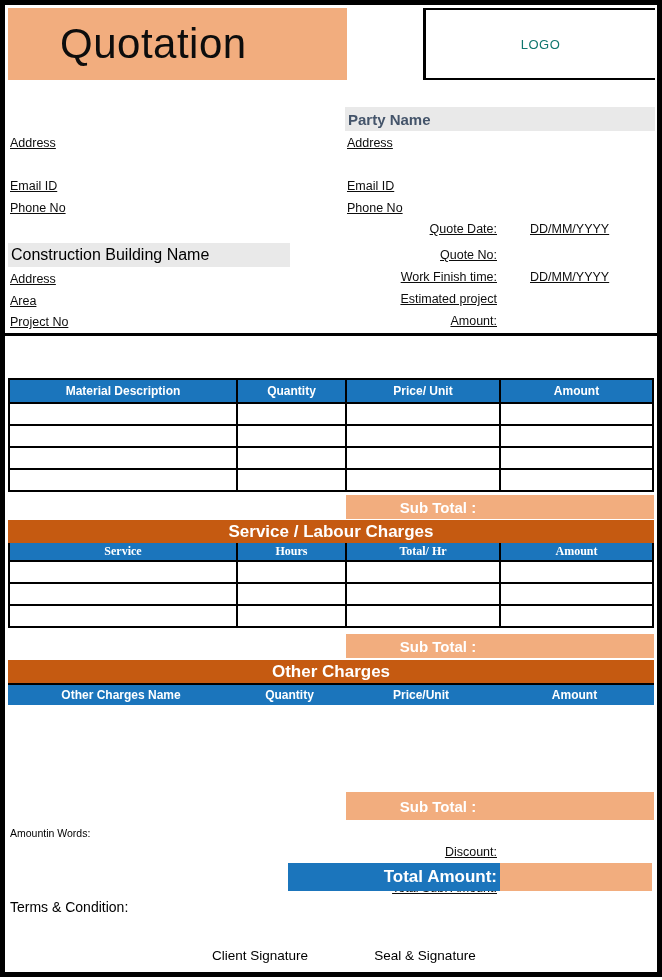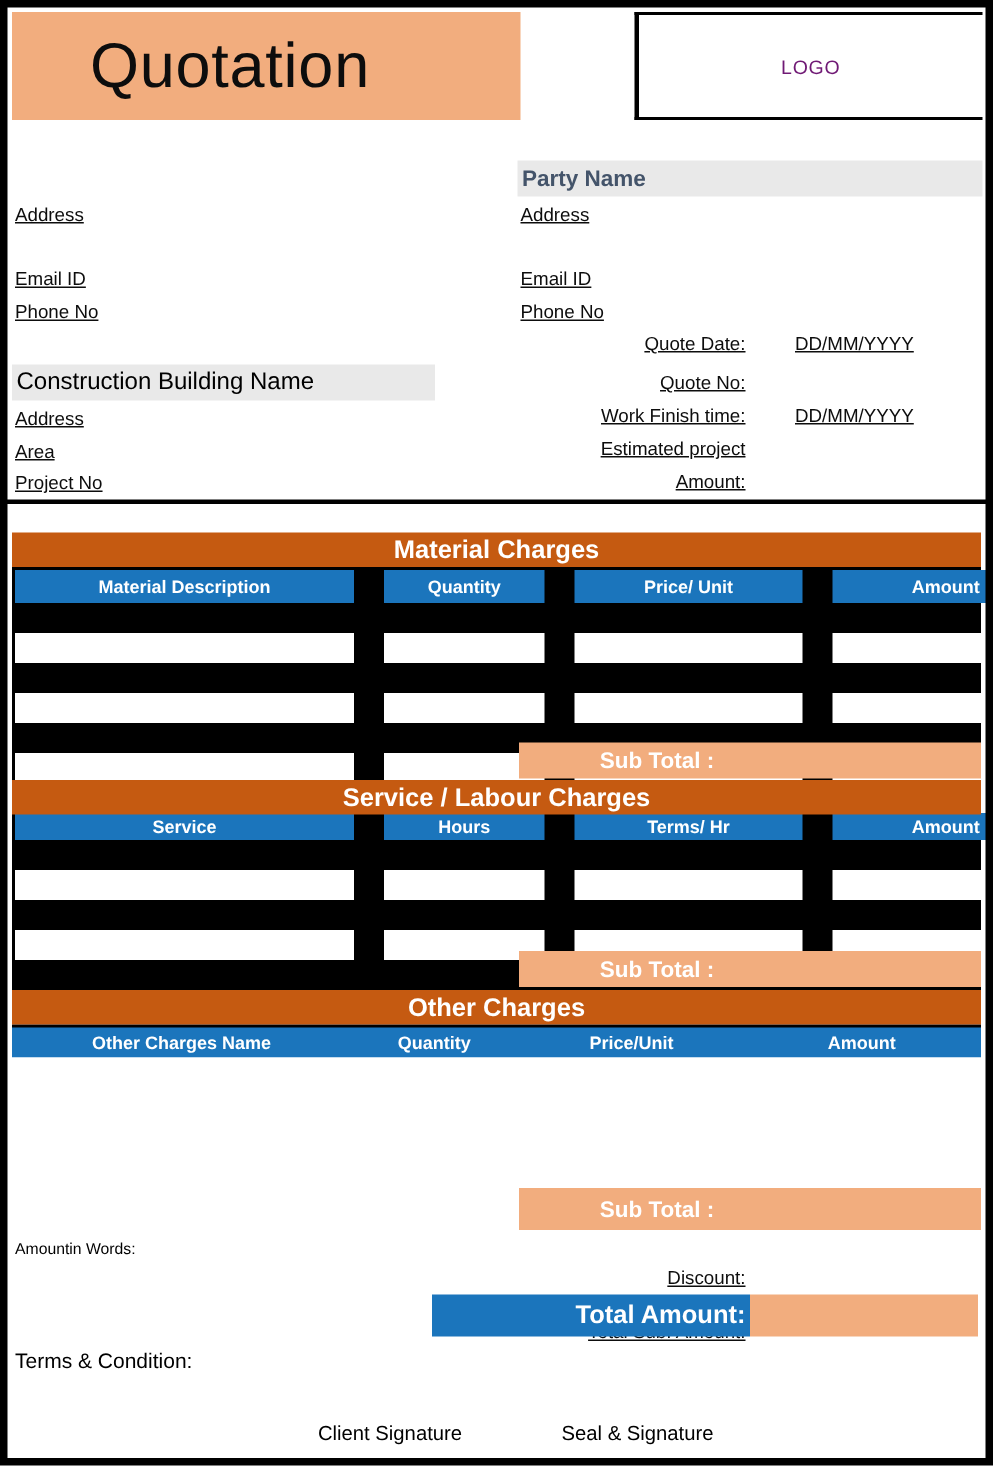--- a/index.html
+++ b/index.html
@@ -11,35 +11,35 @@
     --line:#000;
   }
   *{margin:0;padding:0;box-sizing:border-box;}
   body{background:#fff;font-family:"Liberation Sans",sans-serif;color:#000;}
   .page{position:relative;width:662px;height:980px;background:#fff;overflow:hidden;}
   .abs{position:absolute;}
   .page-frame{position:absolute;left:0;top:0;width:662px;height:977px;border:5px solid var(--line);pointer-events:none;z-index:9;}
 
   
   .title-block{left:8px;top:8px;width:339px;height:72px;background:var(--peach);display:flex;align-items:center;padding-left:52px;font-size:42px;color:#0d0d0d;letter-spacing:0.5px;}
-  .logo-box{left:423px;top:8px;width:232px;height:72px;border-top:2px solid var(--line);border-bottom:2px solid var(--line);border-left:3px solid var(--line);display:flex;align-items:center;justify-content:center;font-size:13px;font-weight:500;letter-spacing:0.5px;color:#701a75;}
+  .logo-box{left:423px;top:8px;width:232px;height:72px;border-top:2px solid var(--line);border-bottom:2px solid var(--line);border-left:3px solid var(--line);display:flex;align-items:center;justify-content:center;font-size:13px;font-weight:500;letter-spacing:0.5px;color:#0f766e;}
 
   
   .gray-bar{height:24px;background:var(--label-bg);display:flex;align-items:center;padding-left:3px;}
   .sec-heading{font-size:15px;font-weight:bold;color:var(--heading);}
   .sec-heading-black{font-size:16px;font-weight:500;color:#000;}
   .flabel{font-size:12.5px;color:#0d0d0d;text-decoration:underline;}
   .ralign{text-align:right;right:165px;}
   .divider{left:0;top:333px;width:662px;height:3px;background:var(--line);}
 
   
   .section-bar{left:8px;width:646px;height:23px;background:var(--orange);color:#fff;font-weight:bold;font-size:17px;display:flex;align-items:center;justify-content:center;z-index:2;}
 
   
-  .tbl{left:8px;width:646px;background:var(--line);display:grid;grid-template-columns:226px 107px 152px 151px;gap:20px;padding:2px;}
+  .tbl{left:8px;width:646px;background:var(--line);display:grid;grid-template-columns:226px 107px 152px 151px;gap:2px;padding:2px;}
   .tbl .hc{background:var(--blue);color:#fff;font-weight:bold;font-size:12px;display:flex;align-items:center;justify-content:center;}
   .tbl .bc{background:#fff;}
 
   
   .blue-bar{left:8px;width:646px;height:22px;background:var(--blue);border-top:2px solid var(--line);display:grid;grid-template-columns:226px 107px 152px 151px;gap:2px;padding:0 0;}
   .blue-bar .hc2{color:#fff;font-weight:bold;font-size:12px;display:flex;align-items:center;justify-content:center;}
 
   
   .subtotal{left:346px;width:308px;height:24px;background:var(--peach);display:flex;align-items:center;padding-left:16px;}
   .subtotal .st-label{width:152px;text-align:center;color:#fff;font-weight:bold;font-size:15px;}
@@ -83,21 +83,20 @@
 
   <div class="abs gray-bar" style="left:8px;top:243px;width:282px;">
     <span class="sec-heading-black">Construction Building Name</span>
   </div>
   <div class="abs flabel" style="left:10px;top:272px;">Address</div>
   <div class="abs flabel" style="left:10px;top:294px;">Area</div>
   <div class="abs flabel" style="left:10px;top:315px;">Project No</div>
 
   <div class="abs divider"></div>
 
-  <div class="abs section-bar" style="top:355px;">Material Charges</div>
   <div class="abs tbl" style="top:378px;grid-template-rows:22px 20px 20px 20px 20px;">
     <div class="hc">Material Description</div>
     <div class="hc">Quantity</div>
     <div class="hc">Price/ Unit</div>
     <div class="hc">Amount</div>
 
     <div class="bc"></div>
     <div class="bc"></div>
     <div class="bc"></div>
     <div class="bc"></div>
@@ -116,24 +115,24 @@
     <div class="bc"></div>
     <div class="bc"></div>
     <div class="bc"></div>
   </div>
   <div class="abs subtotal" style="top:495px;">
     <div class="st-label">Sub Total :</div>
     <div class="st-value"></div>
   </div>
 
   <div class="abs section-bar" style="top:520px;">Service / Labour Charges</div>
-  <div class="abs tbl" style="top:540px;grid-template-rows:18px 20px 20px 20px;">
+  <div class="abs tbl" style="top:540px;grid-template-rows:18px 20px 20px 20px;font-family:Liberation Serif, serif;">
     <div class="hc">Service</div>
     <div class="hc">Hours</div>
-    <div class="hc">Terms/ Hr</div>
+    <div class="hc">Total/ Hr</div>
     <div class="hc">Amount</div>
 
     <div class="bc"></div>
     <div class="bc"></div>
     <div class="bc"></div>
     <div class="bc"></div>
 
     <div class="bc"></div>
     <div class="bc"></div>
     <div class="bc"></div>

